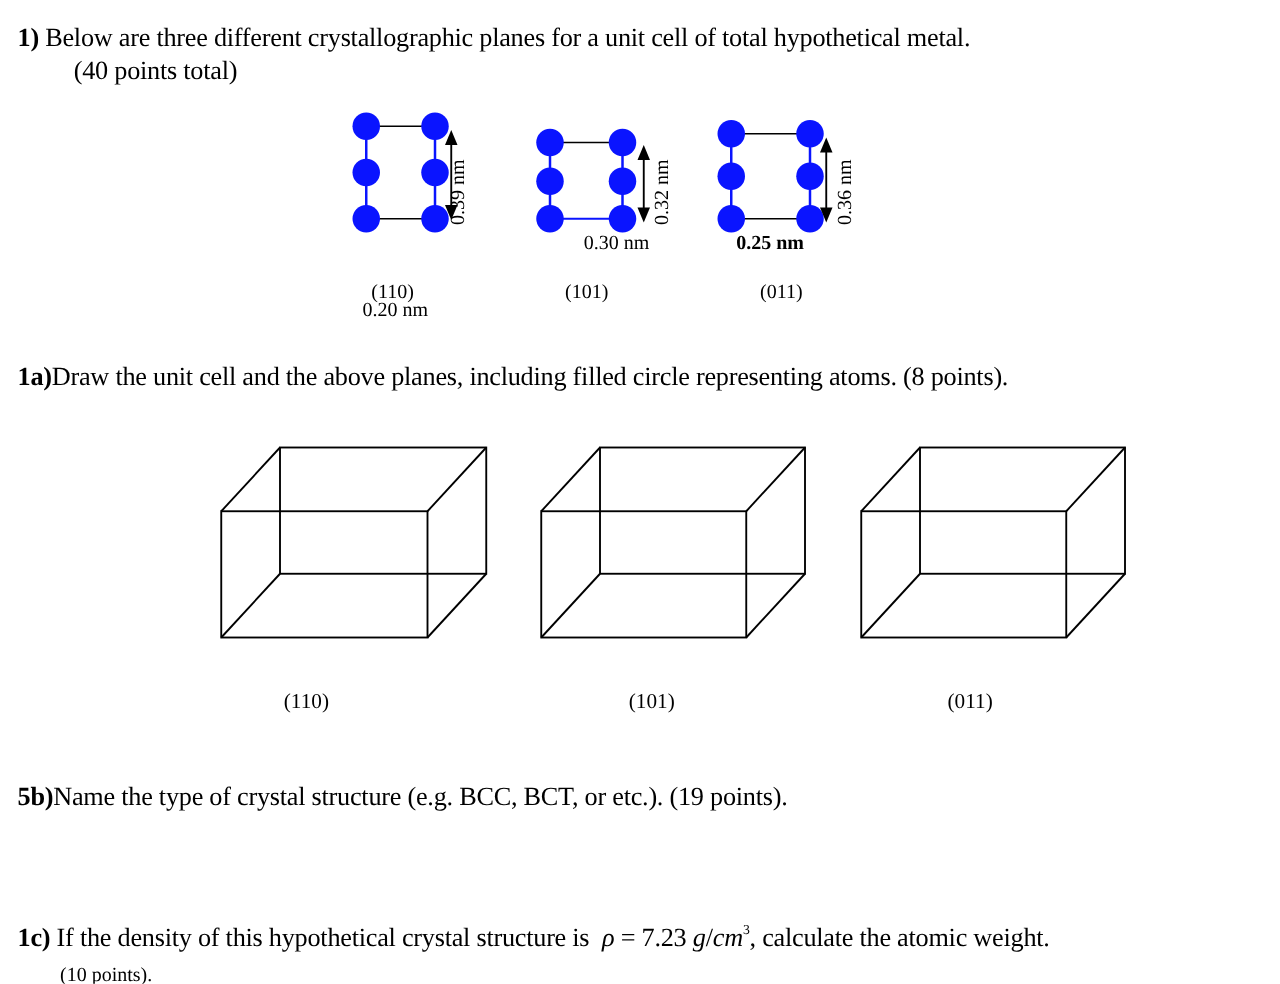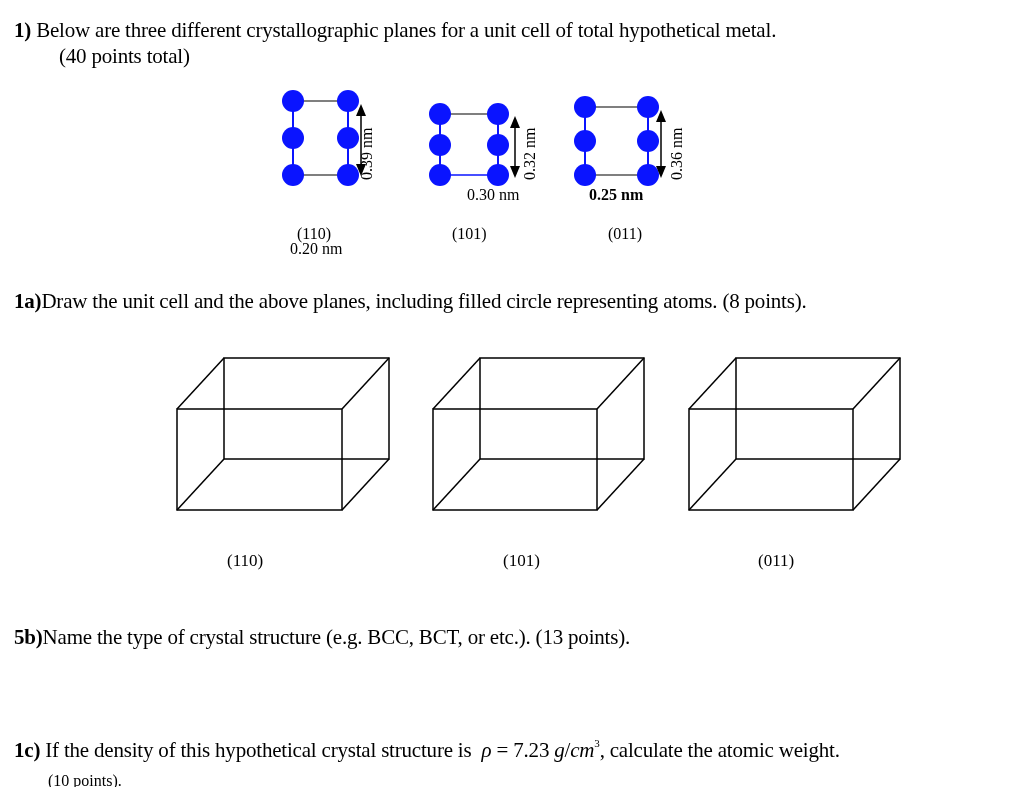--- a/index.html
+++ b/index.html
@@ -125,21 +125,21 @@
     <line x1="9" y1="160" x2="56" y2="109"></line>
     <line x1="173" y1="160" x2="220" y2="109"></line>
   </g>
 </svg>
 
 <div class="abs cap" style="left:227px; top:551px;">(110)</div>
 <div class="abs cap" style="left:503px; top:551px;">(101)</div>
 <div class="abs cap" style="left:758px; top:551px;">(011)</div>
 
 <div class="abs q" style="left:14px; top:625px;">
-  <span class="b">5b)</span><span>Name the type of crystal structure (e.g. BCC, BCT, or etc.). (13 points).</span>
+  <span class="b">5b)</span><span>Name the type of crystal structure (e.g. BCC, BCT, or etc.). (19 points).</span>
 </div>
 
 <div class="abs q" style="left:14px; top:738px;">
   <span class="b">1c)</span>
   <span>If the density of this hypothetical crystal structure is</span>
   &nbsp;<span class="i">ρ</span>
   <span>= 7.23</span>
   <span class="i">g</span><span>/</span><span class="i">cm</span><sup>3</sup><span>, calculate the atomic weight.</span>
 </div>
 <div class="abs sm" style="left:48px; top:772px;">(10 points).</div>

